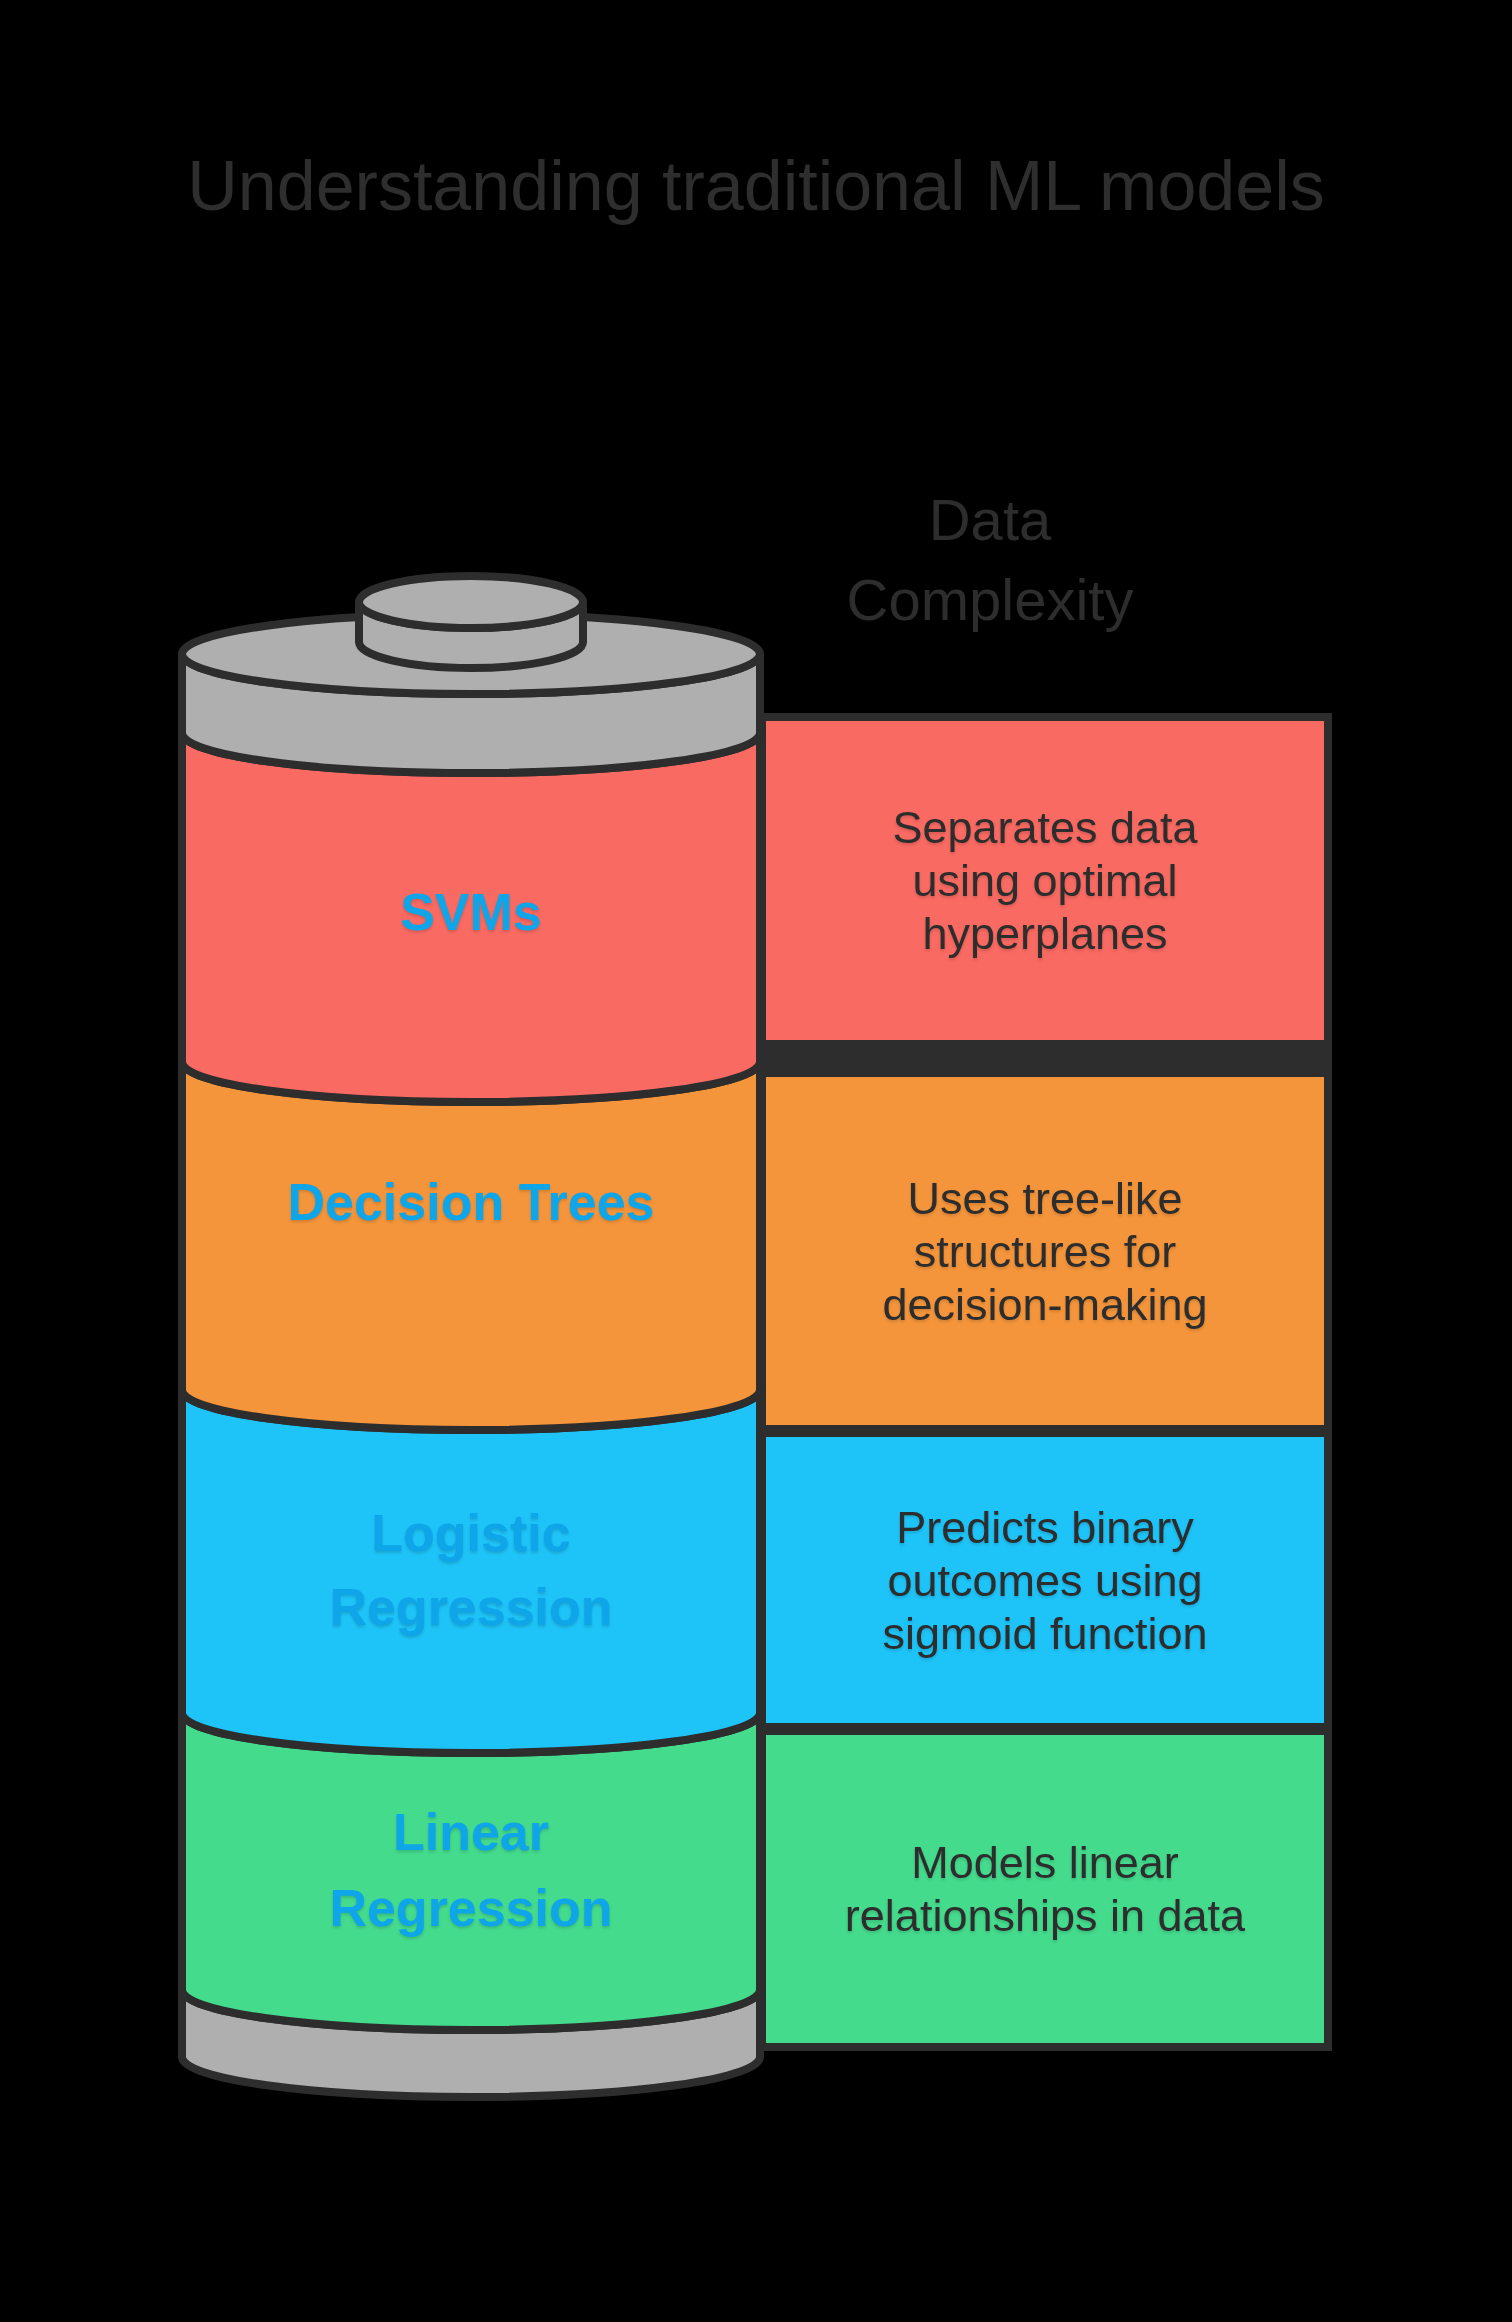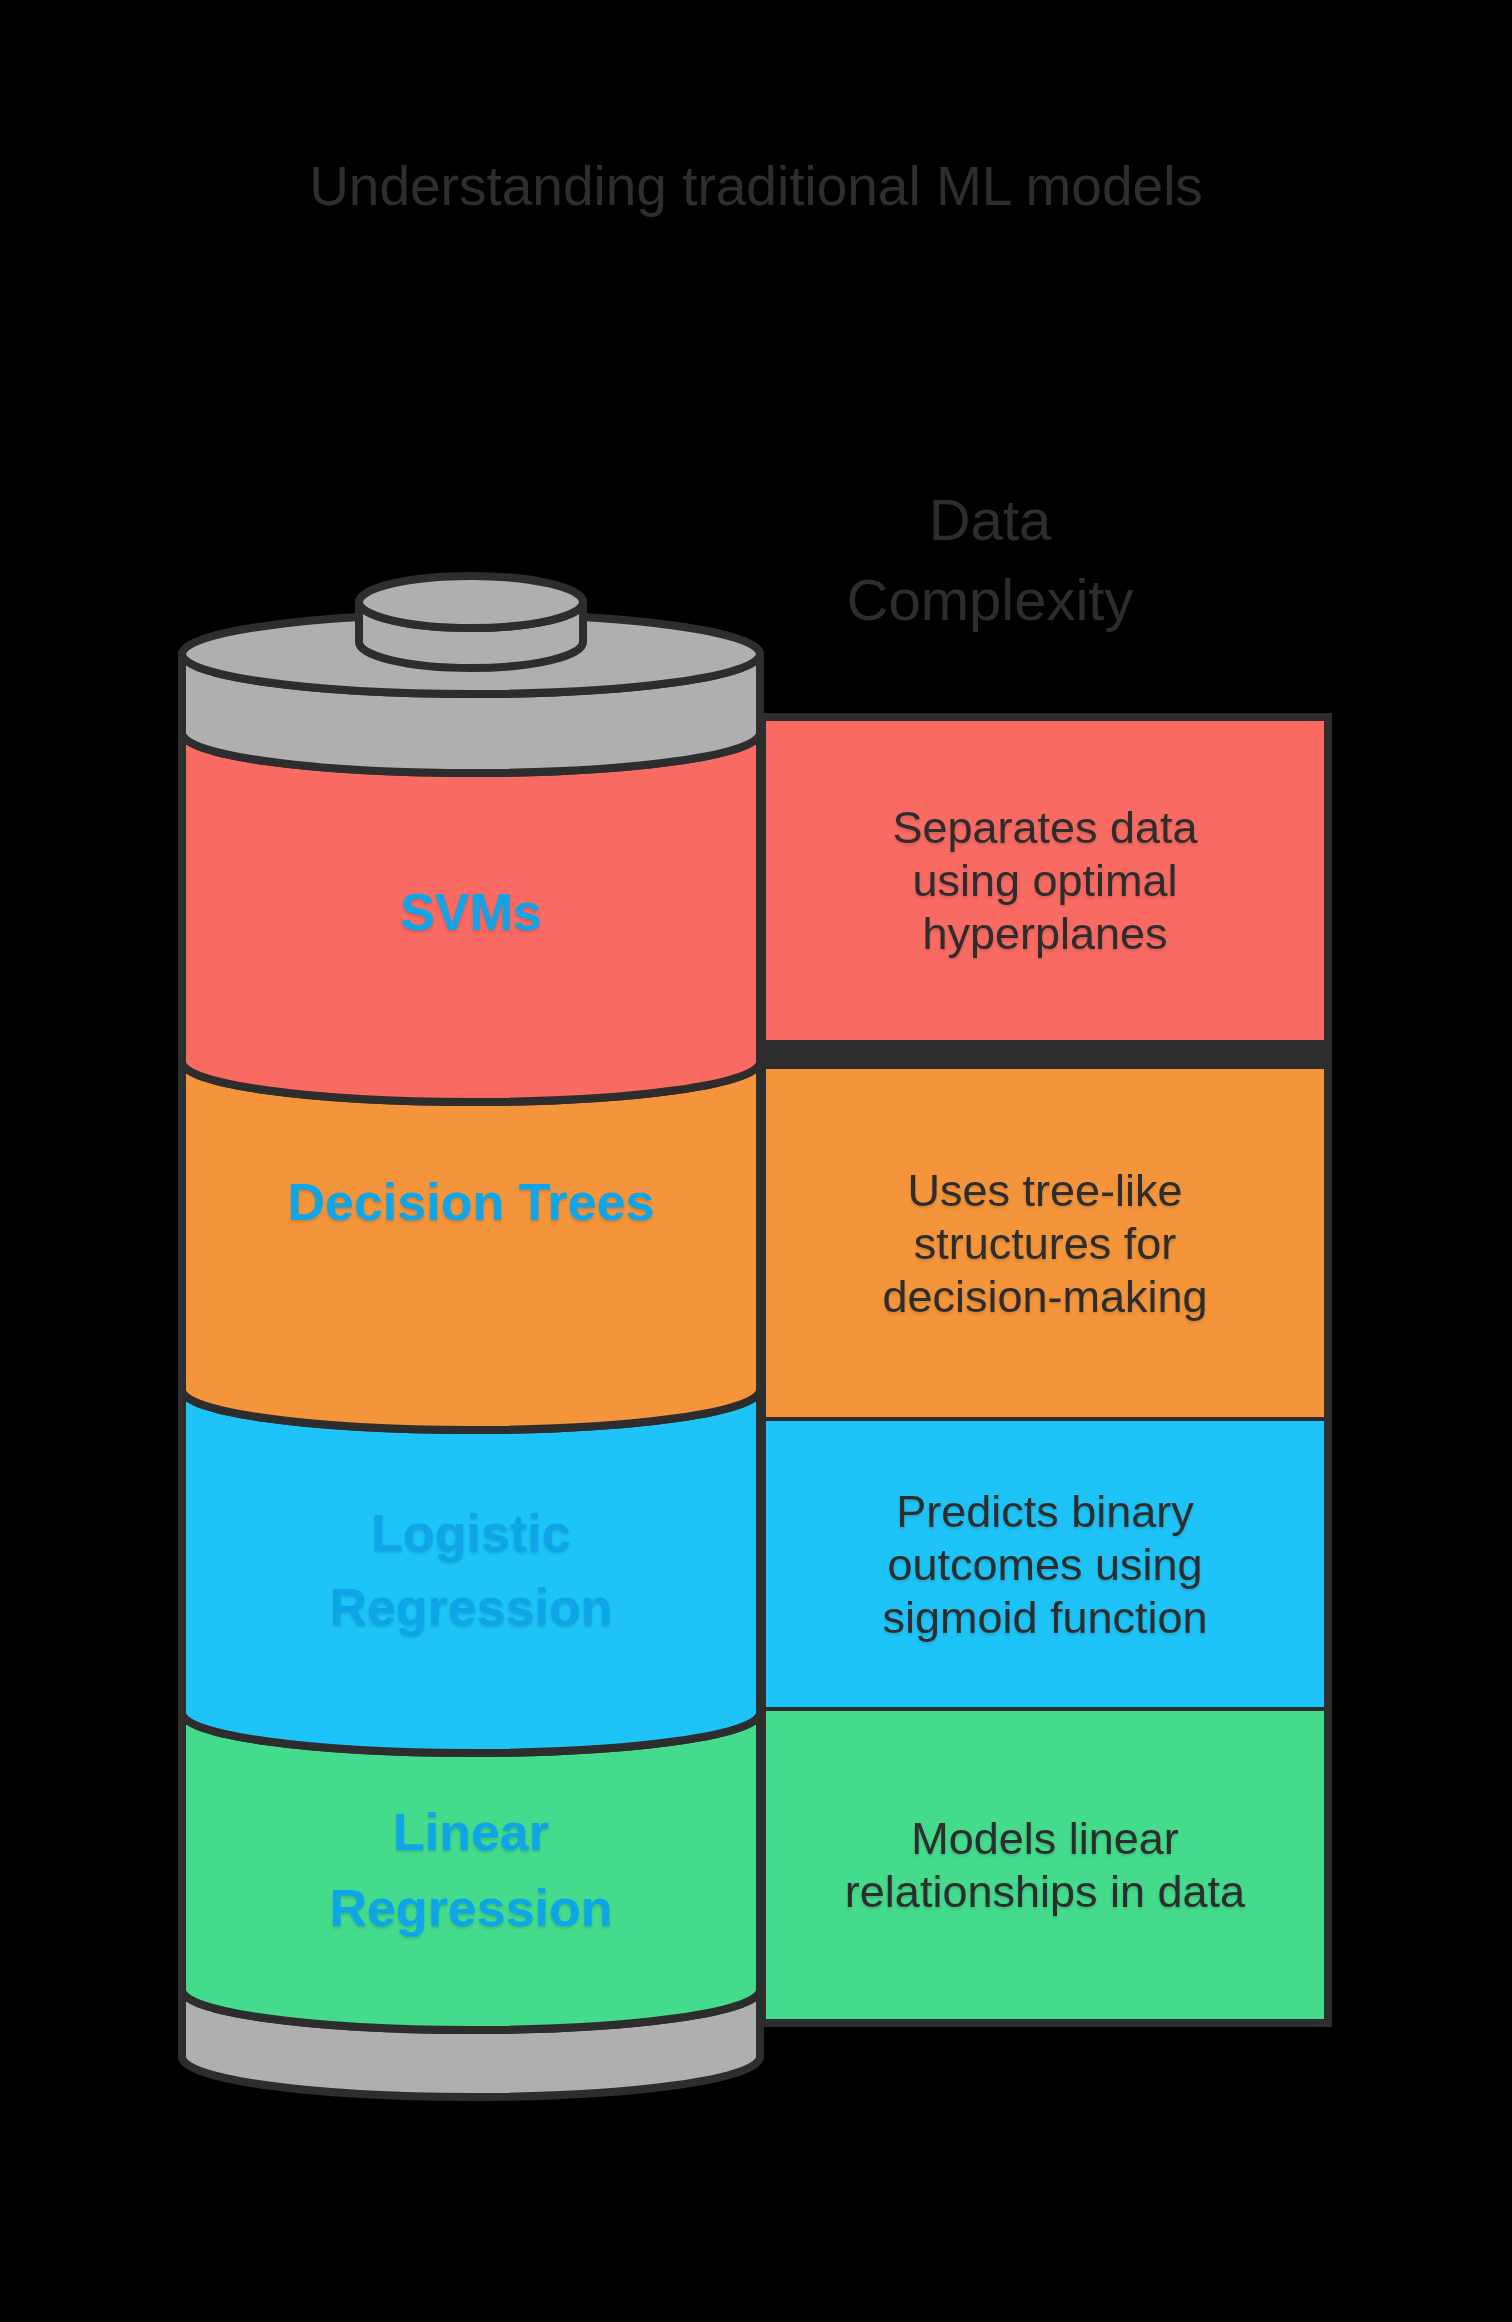--- a/index.html
+++ b/index.html
@@ -13,21 +13,21 @@
     height: 2322px;
     overflow: hidden;
     font-family: "Liberation Sans", sans-serif;
   }
   .page-title {
     position: absolute;
     top: 140px;
     left: 0;
     width: 1512px;
     text-align: center;
-    font-size: 55px;
+    font-size: 70px;
     line-height: 92px;
     font-weight: 400;
     color: #2e2e2e;
   }
   .axis-header {
     position: absolute;
     top: 480px;
     left: 690px;
     width: 600px;
     text-align: center;
@@ -40,21 +40,21 @@
   .boxes {
     position: absolute;
     left: 758px;
     top: 713px;
     width: 574px;
     box-sizing: border-box;
     background: #2d2d2d;
     padding: 8px;
     display: flex;
     flex-direction: column;
-    gap: 4px;
+    gap: 12px;
     z-index: 1;
   }
   .box {
     display: flex;
     flex-direction: column;
     justify-content: center;
     align-items: center;
     text-align: center;
     font-size: 45px;
     line-height: 53px;

